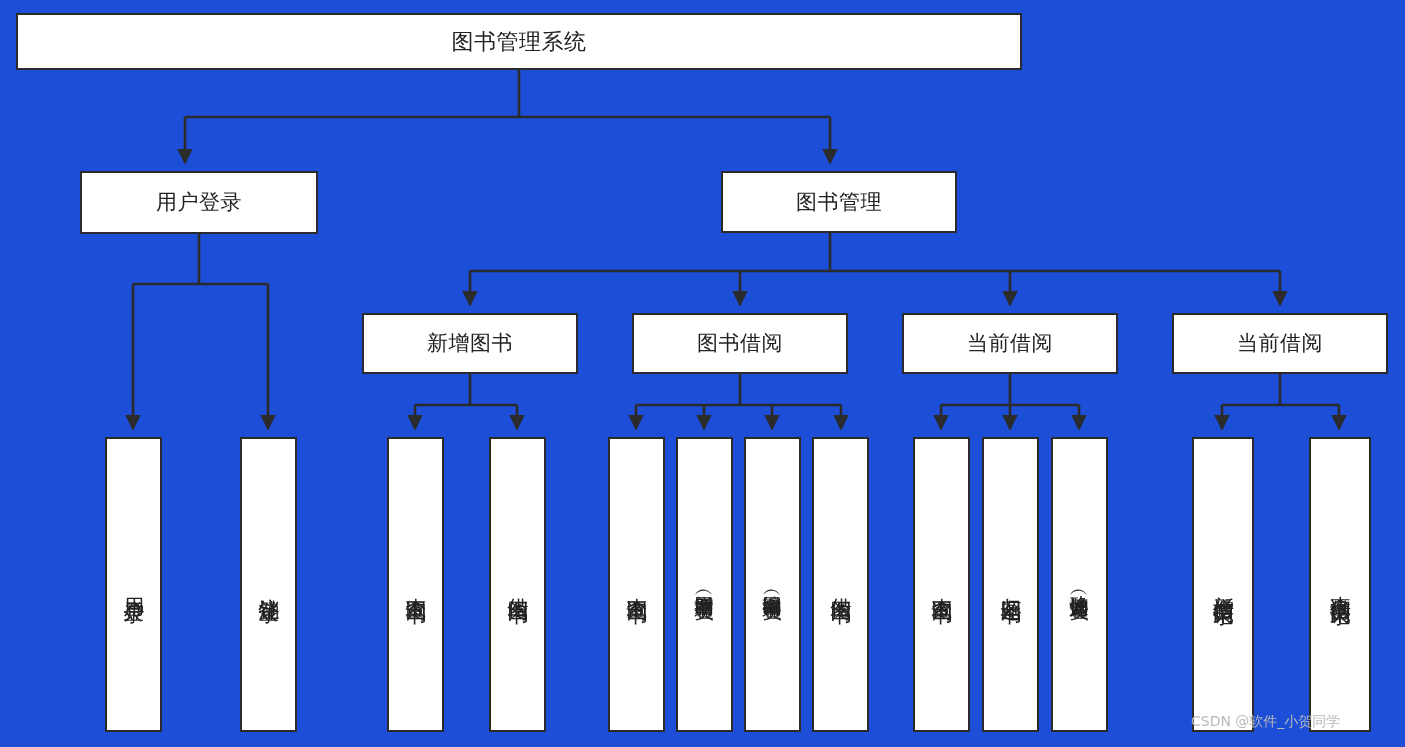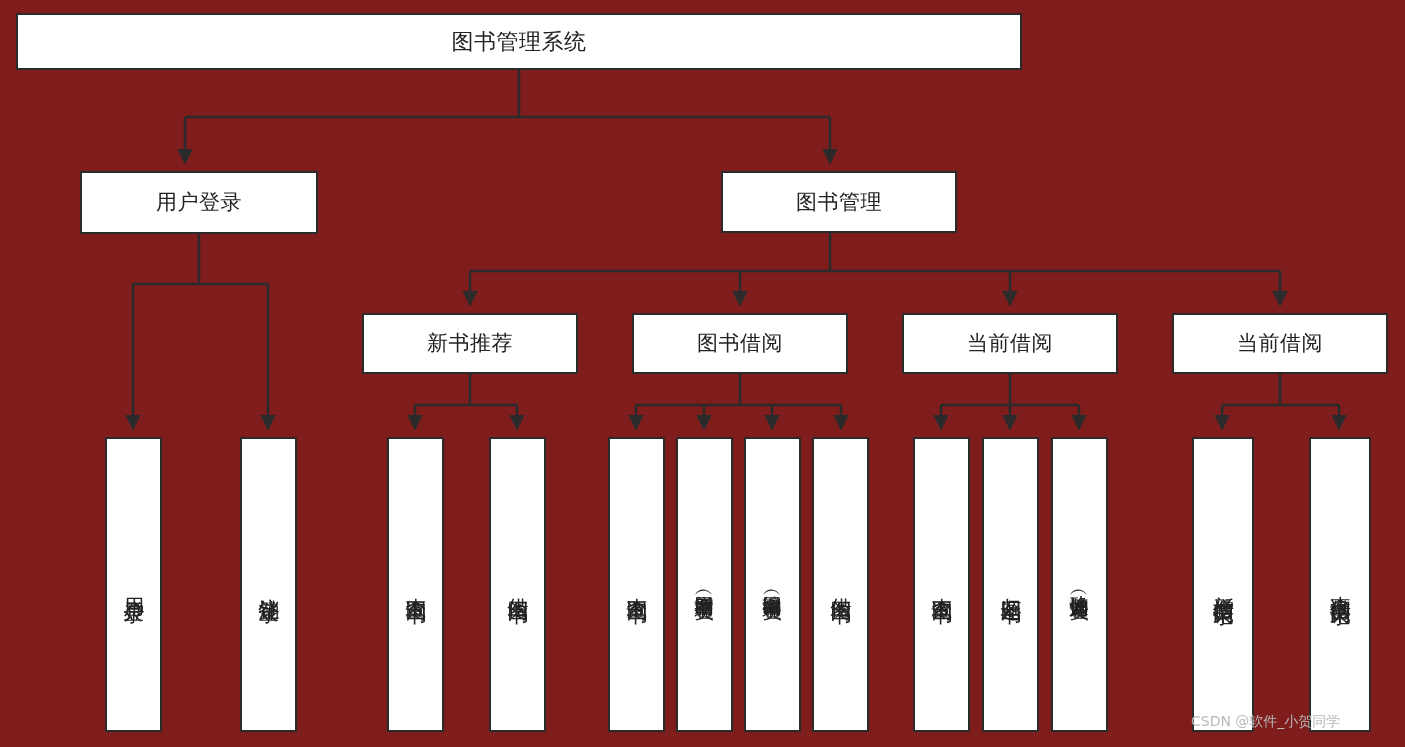--- a/index.html
+++ b/index.html
@@ -9,21 +9,21 @@
     background: #ffffff;
   }
   body {
     font-family: "DejaVu Sans", "Liberation Sans", sans-serif;
     color: #1a1a1a;
   }
   #diagram-root {
     position: relative;
     width: 1405px;
     height: 747px;
-    background: #7f1d1d;
+    background: #1d4ed8;
     overflow: hidden;
   }
   #edge-layer {
     position: absolute;
     left: 0;
     top: 0;
     width: 1405px;
     height: 747px;
     pointer-events: none;
   }
@@ -139,21 +139,21 @@
   </div>
 
   <div class="node horiz" style="left:80px; top:171px; width:238px; height:63px;">
     <span class="label">用户登录</span>
   </div>
   <div class="node horiz" style="left:712px; top:171px; width:236px; height:62px;margin-left:9px;">
     <span class="label">图书管理</span>
   </div>
 
   <div class="node horiz" style="left:362px; top:313px; width:216px; height:61px;">
-    <span class="label">新书推荐</span>
+    <span class="label">新增图书</span>
   </div>
   <div class="node horiz" style="left:632px; top:313px; width:216px; height:61px;">
     <span class="label">图书借阅</span>
   </div>
   <div class="node horiz" style="left:902px; top:313px; width:216px; height:61px;">
     <span class="label">当前借阅</span>
   </div>
   <div class="node horiz" style="left:1172px; top:313px; width:216px; height:61px;">
     <span class="label">当前借阅</span>
   </div>

